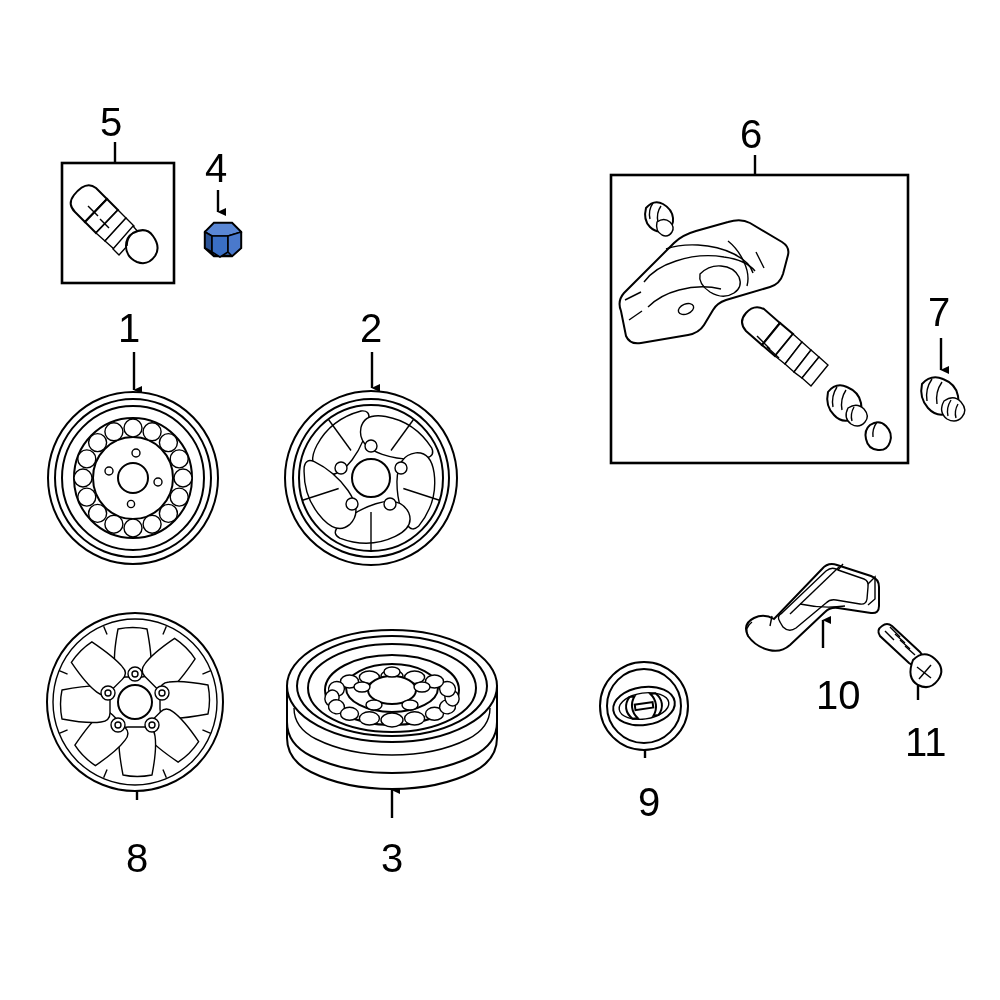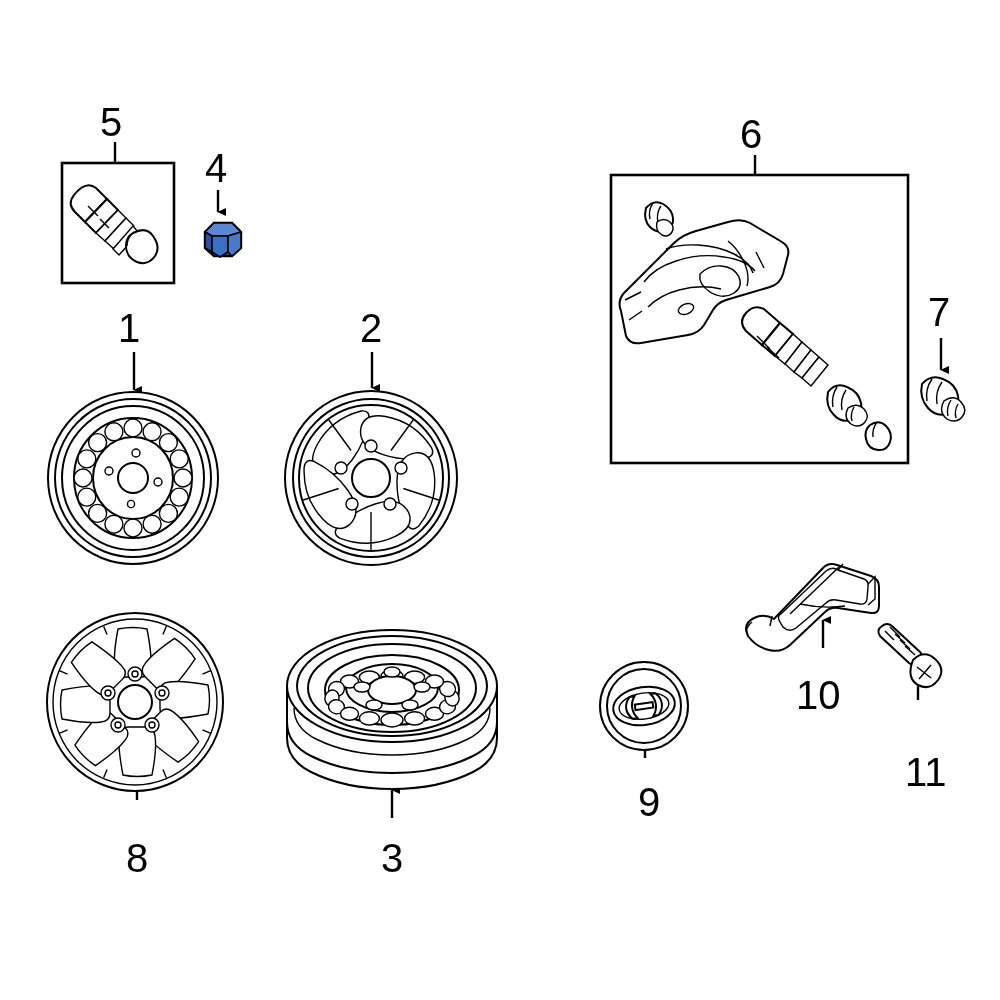--- a/index.html
+++ b/index.html
@@ -367,19 +367,19 @@
       </g>
     </g>
   </svg>
 
   <div class="callout-num" style="left:100px; top:102px;">5</div>
   <div class="callout-num" style="left:205px; top:148px;">4</div>
   <div class="callout-num" style="left:740px; top:114px;">6</div>
   <div class="callout-num" style="left:118px; top:308px;">1</div>
   <div class="callout-num" style="left:360px; top:308px;">2</div>
   <div class="callout-num" style="left:928px; top:292px;">7</div>
-  <div class="callout-num" style="left:796px; top:675px;">10</div>
-  <div class="callout-num" style="left:905px; top:752px;">11</div>
+  <div class="callout-num" style="left:816px; top:675px;">10</div>
+  <div class="callout-num" style="left:905px; top:722px;">11</div>
   <div class="callout-num" style="left:638px; top:782px;">9</div>
   <div class="callout-num" style="left:126px; top:838px;">8</div>
   <div class="callout-num" style="left:381px; top:838px;">3</div>
 
 </div>
 
 </body></html>

